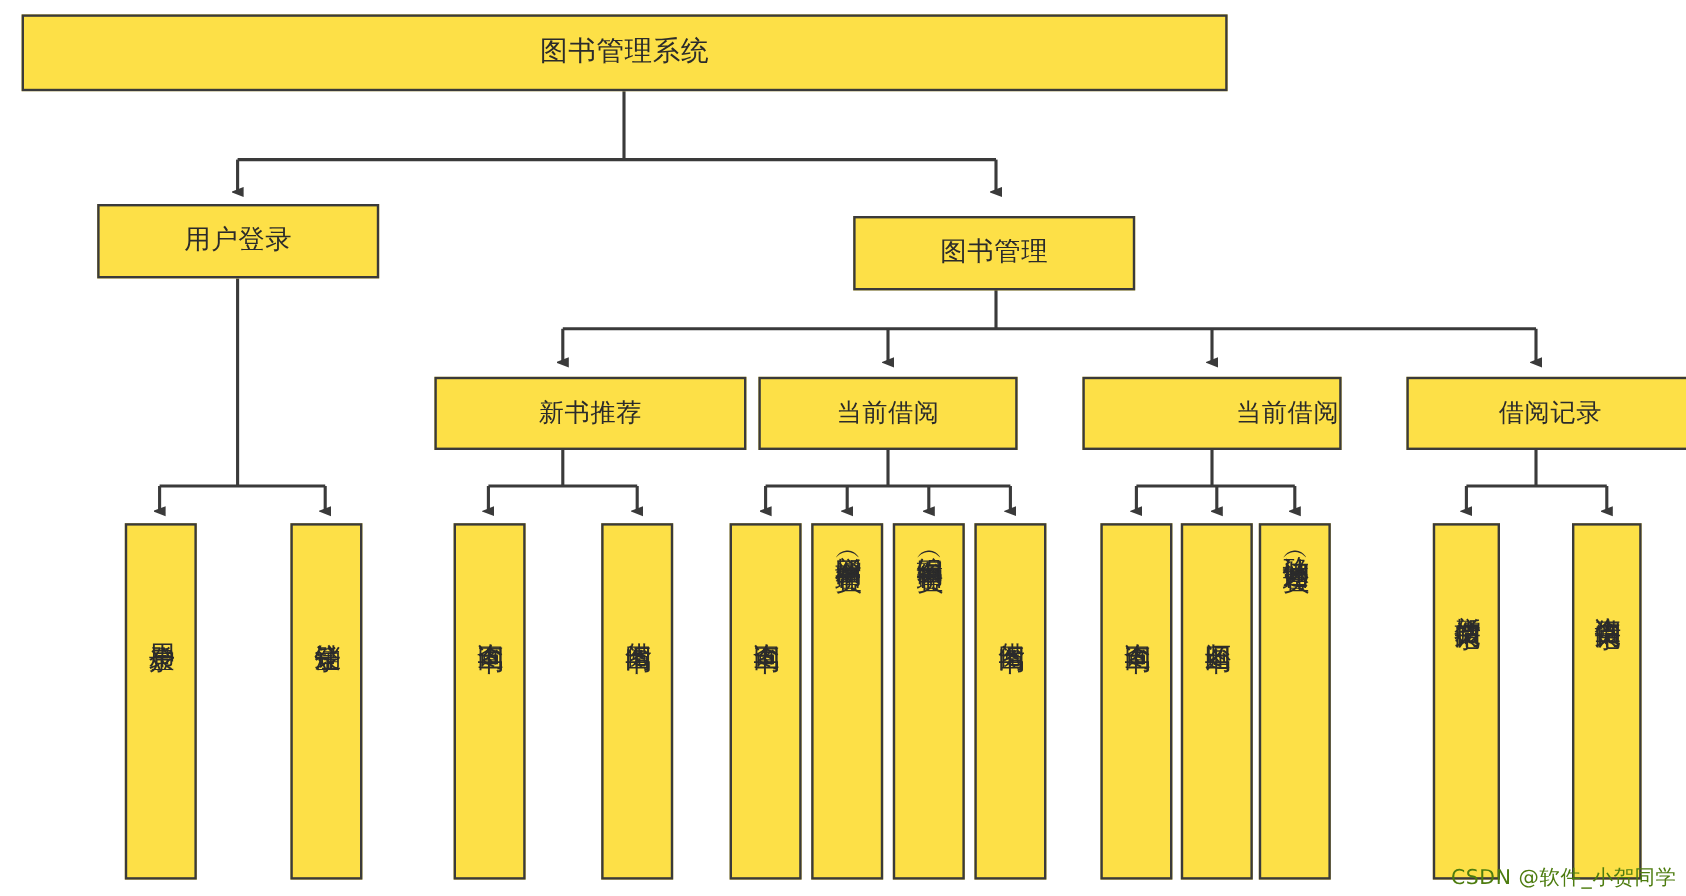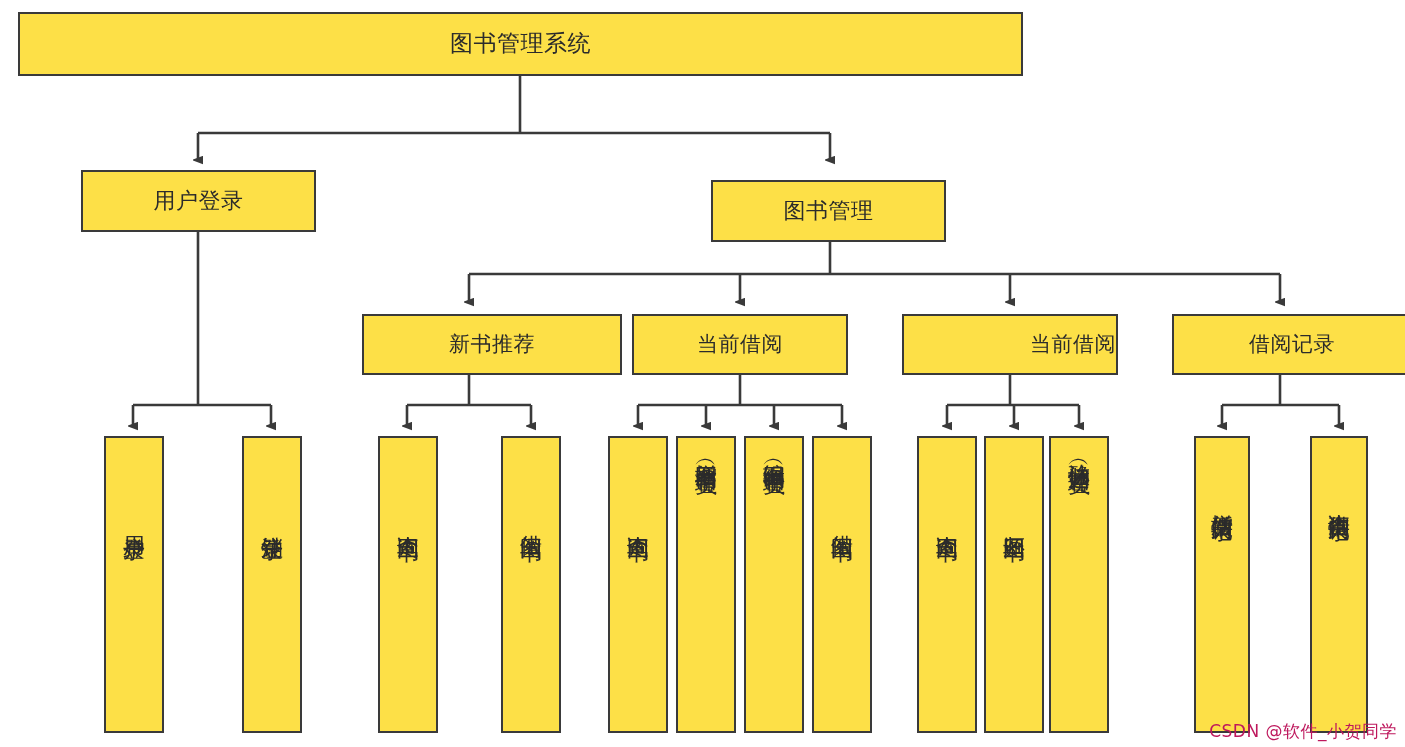--- a/index.html
+++ b/index.html
@@ -57,21 +57,21 @@
     margin: 0 auto;
   }
   .node.leaf.mid .label   { margin-top: 80px; }
   .node.leaf.high .label  { margin-top: 8px; }
   .node.leaf.low .label   { margin-top: 58px; }
   .watermark {
     position: absolute;
     right: 8px;
     bottom: 4px;
     font-size: 17px;
-    color: #be185d;
+    color: #4d7c0f;
     white-space: nowrap;
     letter-spacing: 0.5px;
   }
 </style>
 </head>
 <body>
 
 <div id="canvas">
 
   <svg id="edges" viewBox="0 0 1405 747">

